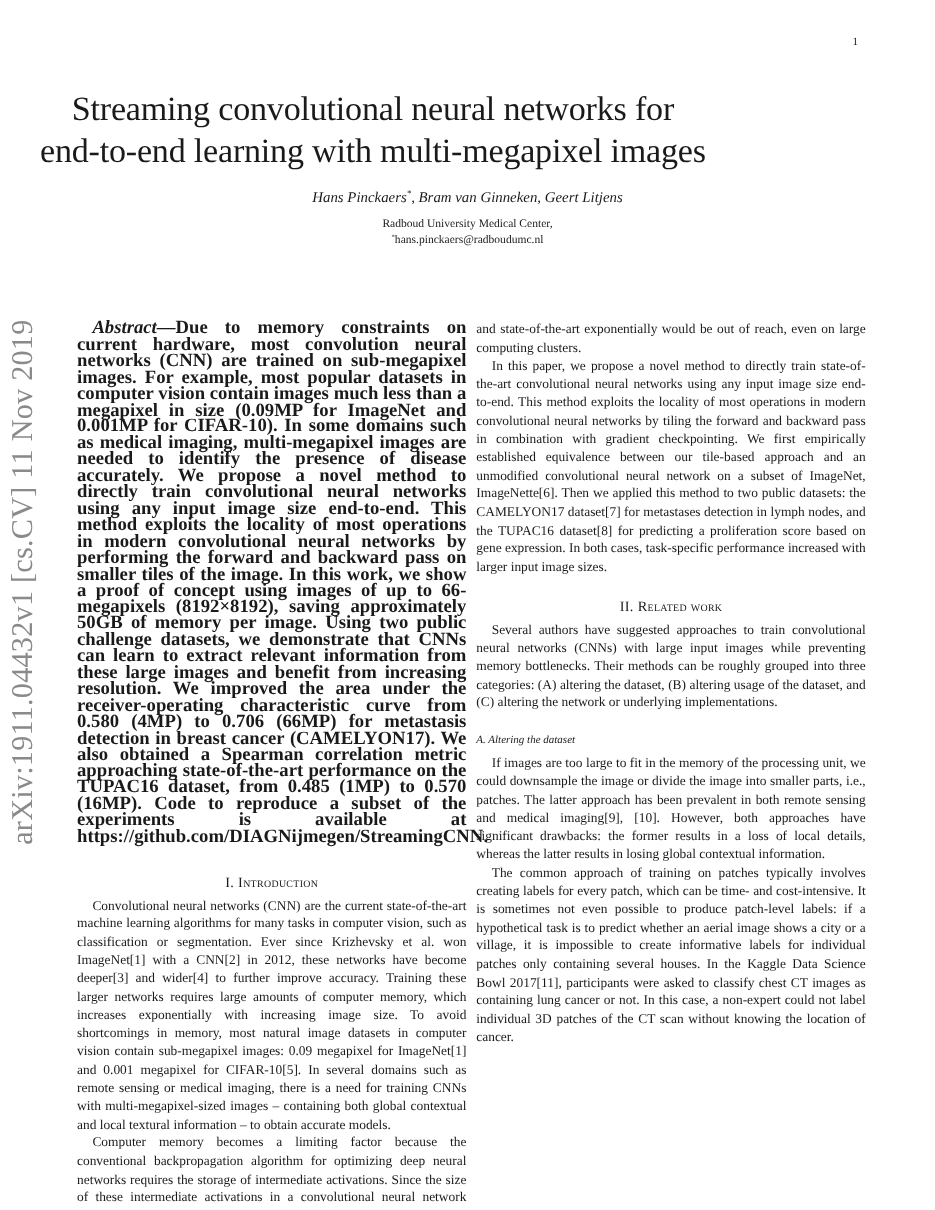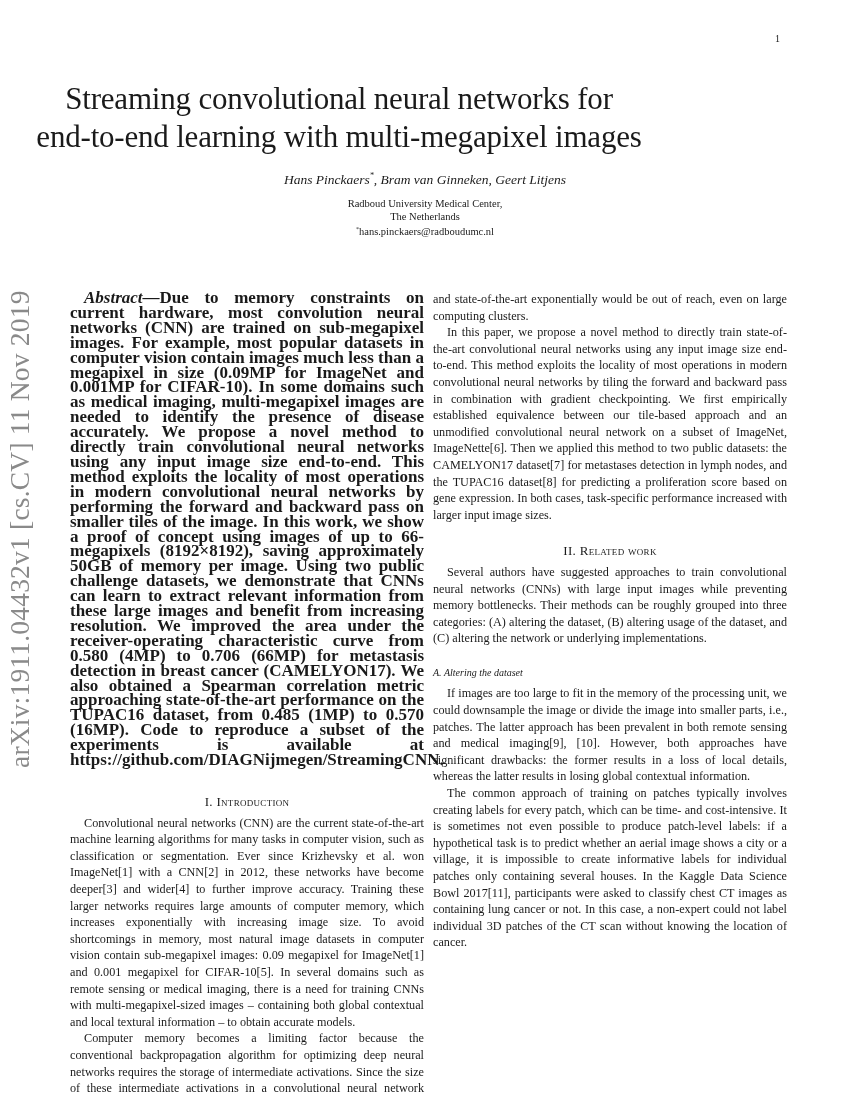--- a/index.html
+++ b/index.html
@@ -58,21 +58,20 @@
   <div>Streaming convolutional neural networks for</div>
   <div>end-to-end learning with multi-megapixel images</div>
 </div>
 
 <div class="authors">
   <span>Hans Pinckaers</span><sup>*</sup><span>, Bram van Ginneken, Geert Litjens</span>
 </div>
 
 <div class="affil">
   <div>Radboud University Medical Center,</div>
-  <div>The Netherlands</div>
   <div><sup>*</sup><span>hans.pinckaers@radboudumc.nl</span></div>
 </div>
 
 <div class="col col-left">
   <p class="abstract"><span class="abs-label">Abstract</span><span>—Due to memory constraints on current hardware, most convolution neural networks (CNN) are trained on sub-megapixel images. For example, most popular datasets in computer vision contain images much less than a megapixel in size (0.09MP for ImageNet and 0.001MP for CIFAR-10). In some domains such as medical imaging, multi-megapixel images are needed to identify the presence of disease accurately. We propose a novel method to directly train convolutional neural networks using any input image size end-to-end. This method exploits the locality of most operations in modern convolutional neural networks by performing the forward and backward pass on smaller tiles of the image. In this work, we show a proof of concept using images of up to 66-megapixels (8192×8192), saving approximately 50GB of memory per image. Using two public challenge datasets, we demonstrate that CNNs can learn to extract relevant information from these large images and benefit from increasing resolution. We improved the area under the receiver-operating characteristic curve from 0.580 (4MP) to 0.706 (66MP) for metastasis detection in breast cancer (CAMELYON17). We also obtained a Spearman correlation metric approaching state-of-the-art performance on the TUPAC16 dataset, from 0.485 (1MP) to 0.570 (16MP). Code to reproduce a subset of the experiments is available at https://github.com/DIAGNijmegen/StreamingCNN.</span></p>
   <div class="gap-sec-left"></div>
   <h2>I. Introduction</h2>
   <div class="gap-sec-after"></div>
   <p>Convolutional neural networks (CNN) are the current state-of-the-art machine learning algorithms for many tasks in computer vision, such as classification or segmentation. Ever since Krizhevsky et al. won ImageNet[1] with a CNN[2] in 2012, these networks have become deeper[3] and wider[4] to further improve accuracy. Training these larger networks requires large amounts of computer memory, which increases exponentially with increasing image size. To avoid shortcomings in memory, most natural image datasets in computer vision contain sub-megapixel images: 0.09 megapixel for ImageNet[1] and 0.001 megapixel for CIFAR-10[5]. In several domains such as remote sensing or medical imaging, there is a need for training CNNs with multi-megapixel-sized images – containing both global contextual and local textural information – to obtain accurate models.</p>
   <p style="text-align-last: justify;">Computer memory becomes a limiting factor because the conventional backpropagation algorithm for optimizing deep neural networks requires the storage of intermediate activations. Since the size of these intermediate activations in a convolutional neural network increases proportionate to the input size, memory quickly fills up with images of multiple megapixels. As such, only small CNNs could be trained with these images</p>

